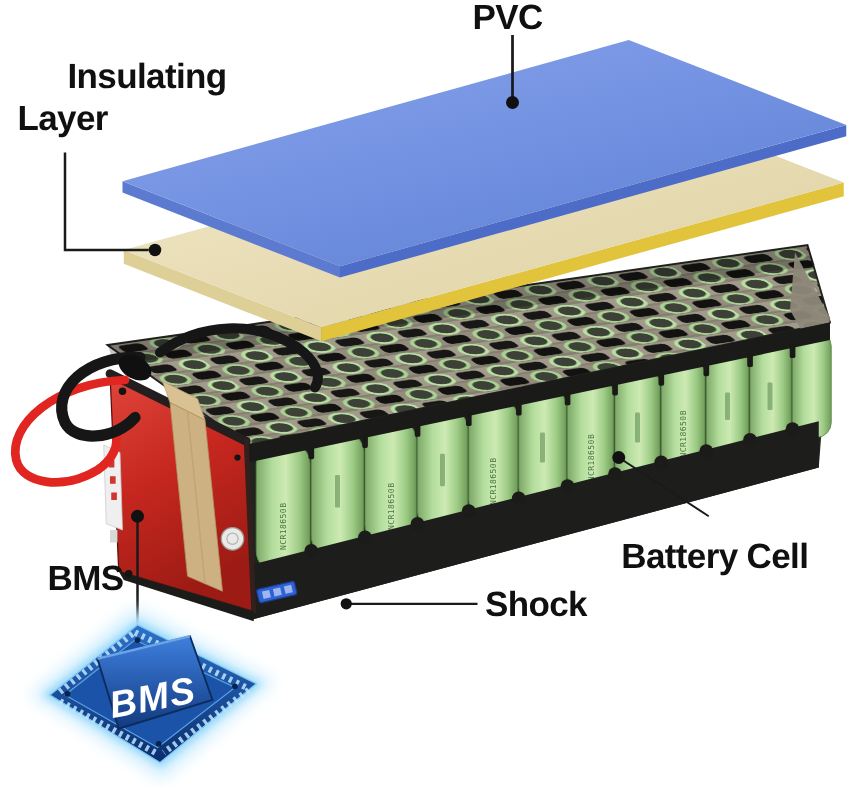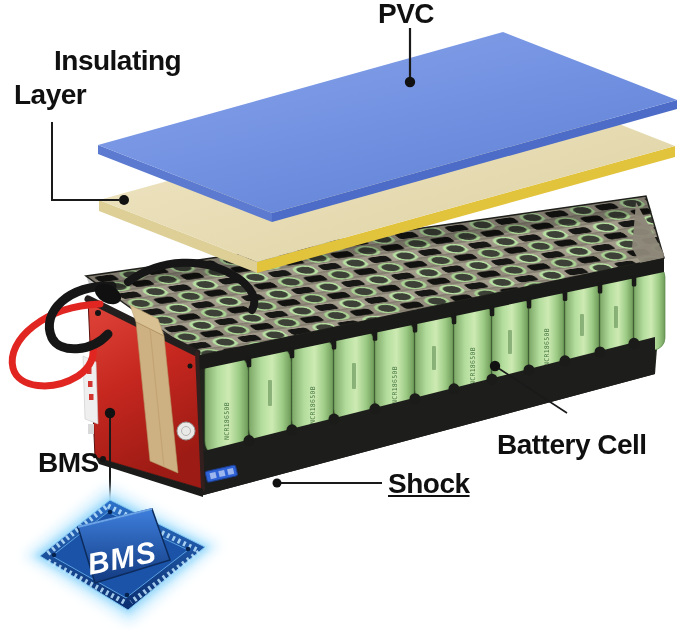--- a/index.html
+++ b/index.html
@@ -230,15 +230,15 @@
 
 <div class="callout-label" style="left:14px; top:44px;margin-left:40px;">Insulating</div>
 <div class="callout-label" style="left:14px; top:78px;text-align:center;">Layer</div>
 
 <div class="callout-label" style="left:378px; top:-3px;">PVC</div>
 
 <div class="callout-label" style="left:38px; top:446px;">BMS</div>
 
 <div class="callout-label" style="left:497px; top:428px;">Battery Cell</div>
 
-<div class="callout-label" style="left:388px; top:467px;text-decoration:underline;">Shock</div>
+<div class="callout-label" style="left:388px; top:467px;">Shock</div>
 
 </div>
 
 </body></html>

